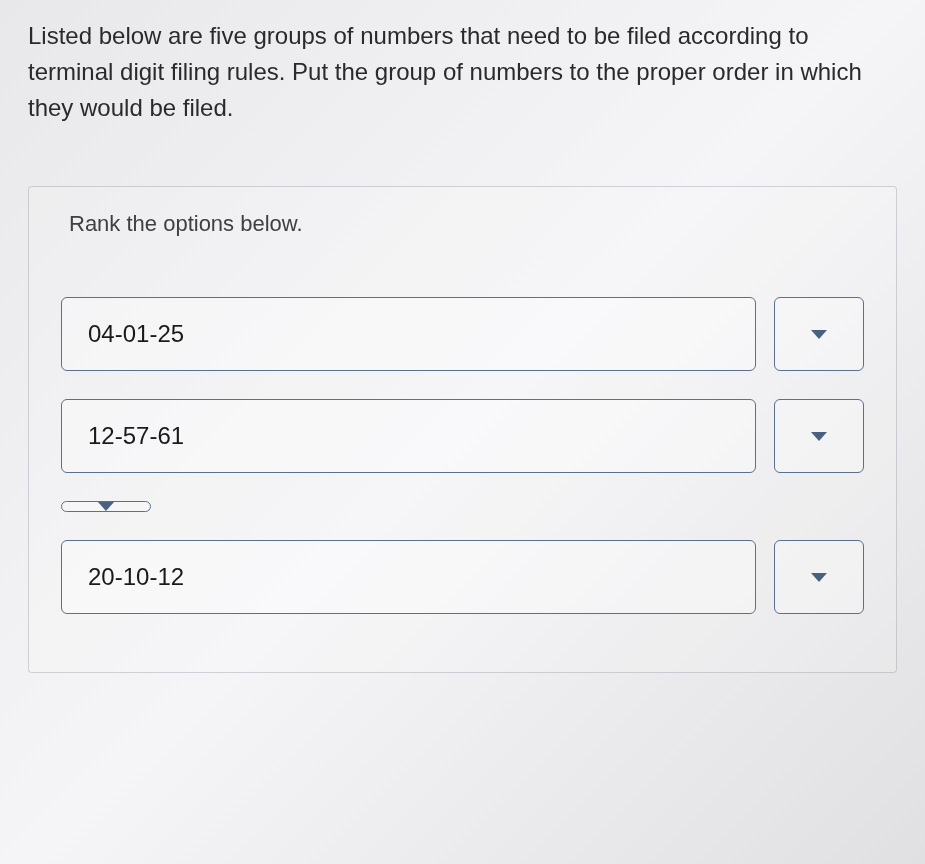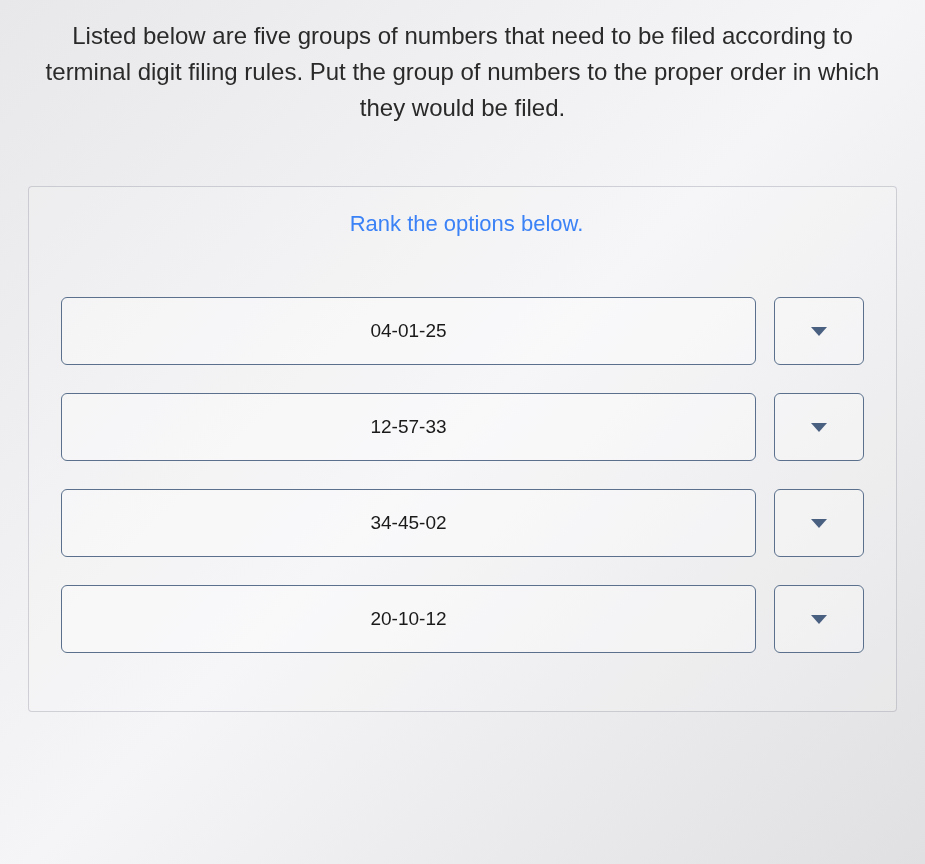--- a/index.html
+++ b/index.html
@@ -1,19 +1,18 @@
 <!DOCTYPE html>
 <html><head>
   <meta charset="utf-8">
   <style>
     * {
       margin: 0;
       padding: 0;
       box-sizing: border-box;
-      text-align: center;
     }
     body {
       width: 925px;
       height: 864px;
       font-family: Arial, Helvetica, sans-serif;
       background: linear-gradient(135deg, #e8e8ea 0%, #f5f5f7 50%, #e0e0e2 100%);
       color: #3a3a3a;
       padding: 0;
     }
     .question-text {
@@ -24,37 +23,37 @@
     }
     .rank-section {
       margin: 30px 28px 0 28px;
       background: rgba(255,255,255,0.15);
       border: 1px solid rgba(120,120,140,0.3);
       border-radius: 4px;
       padding: 24px 32px 30px 32px;
     }
     .rank-label {
       font-size: 22px;
-      color: #3b82f6;
+      color: #404040;
       margin-bottom: 60px;
       padding-left: 8px;
     }
     .option-row {
       display: flex;
       gap: 18px;
       margin-bottom: 28px;
       align-items: stretch;
     }
     .option-box {
       flex: 1;
       background: rgba(255,255,255,0.35);
       border: 1.5px solid #5a708c;
       border-radius: 6px;
       padding: 22px 26px;
-      font-size: 19px;
+      font-size: 24px;
       color: #1a1a1a;
       font-weight: 400;
     }
     .dropdown-box {
       width: 90px;
       background: rgba(255,255,255,0.3);
       border: 1.5px solid #5a708c;
       border-radius: 6px;
       display: flex;
       align-items: center;
@@ -78,28 +77,27 @@
   <div class="rank-label">Rank the options below.</div>
 
   <div class="option-row">
     <div class="option-box">04-01-25</div>
     <div class="dropdown-box">
       <div class="dropdown-arrow"></div>
     </div>
   </div>
 
   <div class="option-row">
-    <div class="option-box">12-57-33</div>
+    <div class="option-box">12-57-61</div>
     <div class="dropdown-box">
       <div class="dropdown-arrow"></div>
     </div>
   </div>
 
   <div class="option-row">
-    <div class="option-box">34-45-02</div>
     <div class="dropdown-box">
       <div class="dropdown-arrow"></div>
     </div>
   </div>
 
   <div class="option-row">
     <div class="option-box">20-10-12</div>
     <div class="dropdown-box">
       <div class="dropdown-arrow"></div>
     </div>

